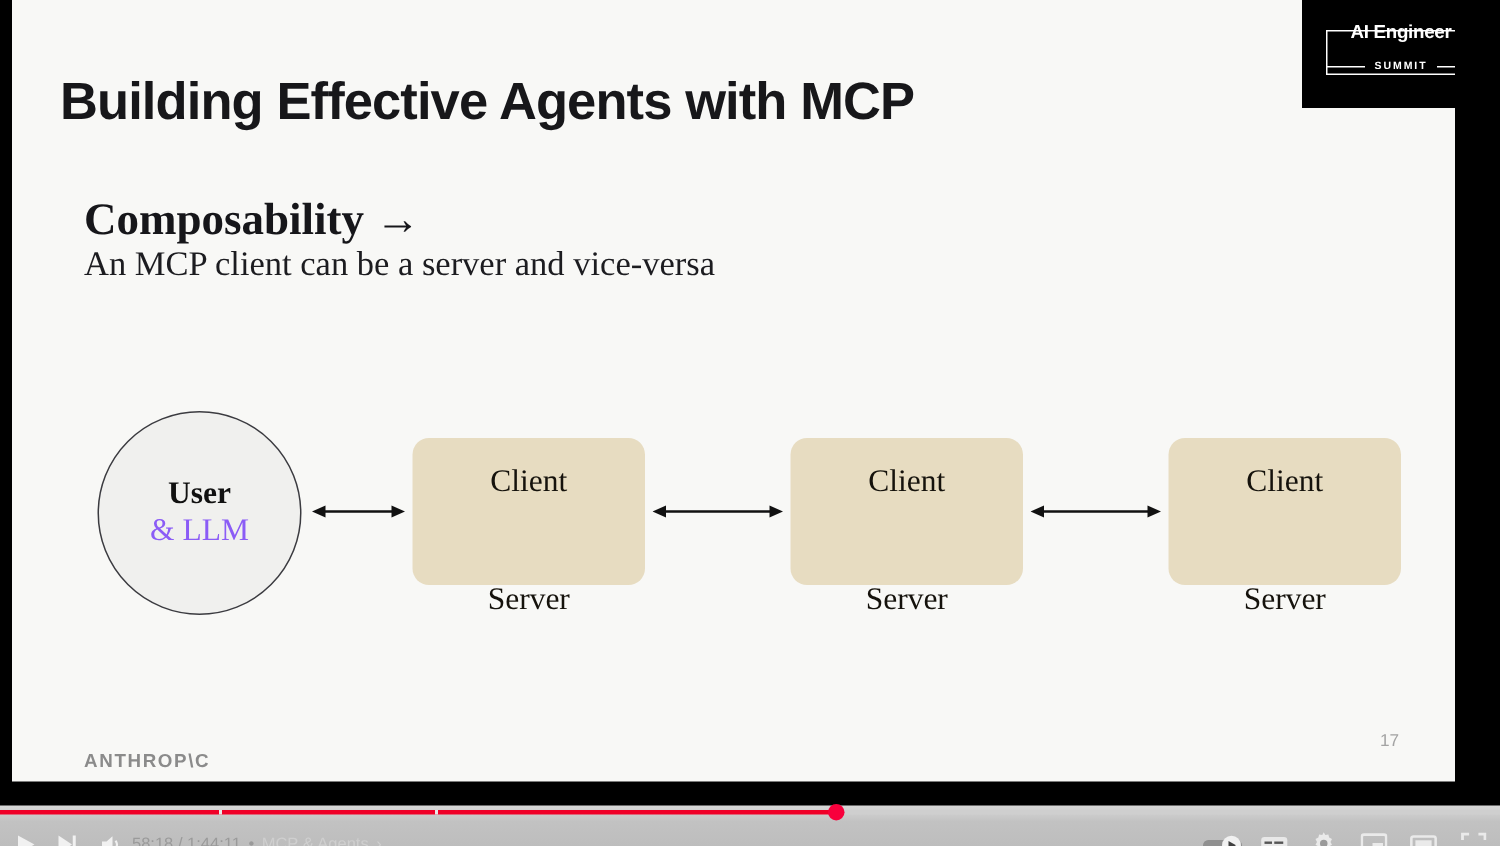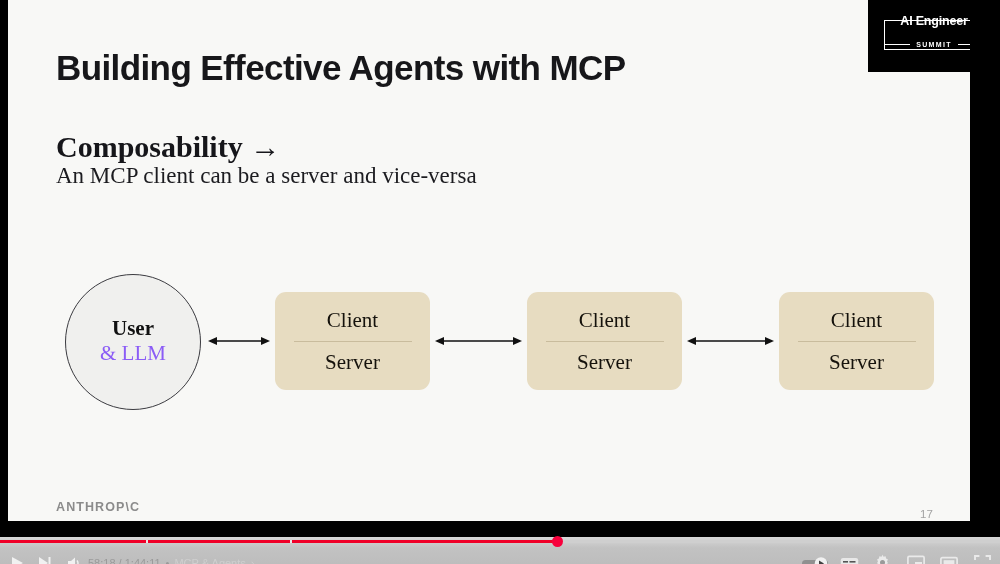--- a/index.html
+++ b/index.html
@@ -17,21 +17,21 @@
 
   
   .slide {
     position:absolute;
     left:8px; top:0; width:962px; height:521px;
     background:#f8f8f6;
     overflow:hidden;
   }
   .slide-title {
     position:absolute;
-    left:48px; top:48px;
+    left:32px; top:48px;
     font-family:"Liberation Sans", sans-serif;
     font-weight:bold;
     font-size:35px;
     letter-spacing:-0.6px;
     color:#17171a;
     white-space:nowrap;
   }
   .lead {
     position:absolute;
     left:48px; top:130px;
@@ -82,20 +82,21 @@
     border-radius:11px;
     display:flex; flex-direction:column;
     align-items:center; justify-content:center;
   }
   .cs-box .cs-top,
   .cs-box .cs-bot {
     font-family:"Liberation Serif", serif;
     font-size:21px; color:#15120c;
     height:41px; line-height:41px;
     text-align:center;
+    margin-top:38px;
   }
   .cs-box .cs-div {
     width:118px; height:1px;
     background:#c9bc9d;
   }
   .box1 { left:267px; }
   .box2 { left:519px; }
   .box3 { left:771px; }
 
   .arrow { position:absolute; top:334px; height:14px; }
@@ -107,21 +108,21 @@
     position:absolute;
     left:48px; top:500px;
     font-family:"Liberation Sans", sans-serif;
     font-weight:bold;
     font-size:12.5px;
     letter-spacing:1.1px;
     color:#8b8b8b;
   }
   .slide-page-no {
     position:absolute;
-    left:912px; top:508px;
+    left:912px; top:488px;
     font-family:"Liberation Sans", sans-serif;
     font-size:11.5px;
     color:#a3a3a3;
   }
 
   
   .logo-block {
     position:absolute;
     left:868px; top:0; width:132px; height:72px;
     background:#000;

